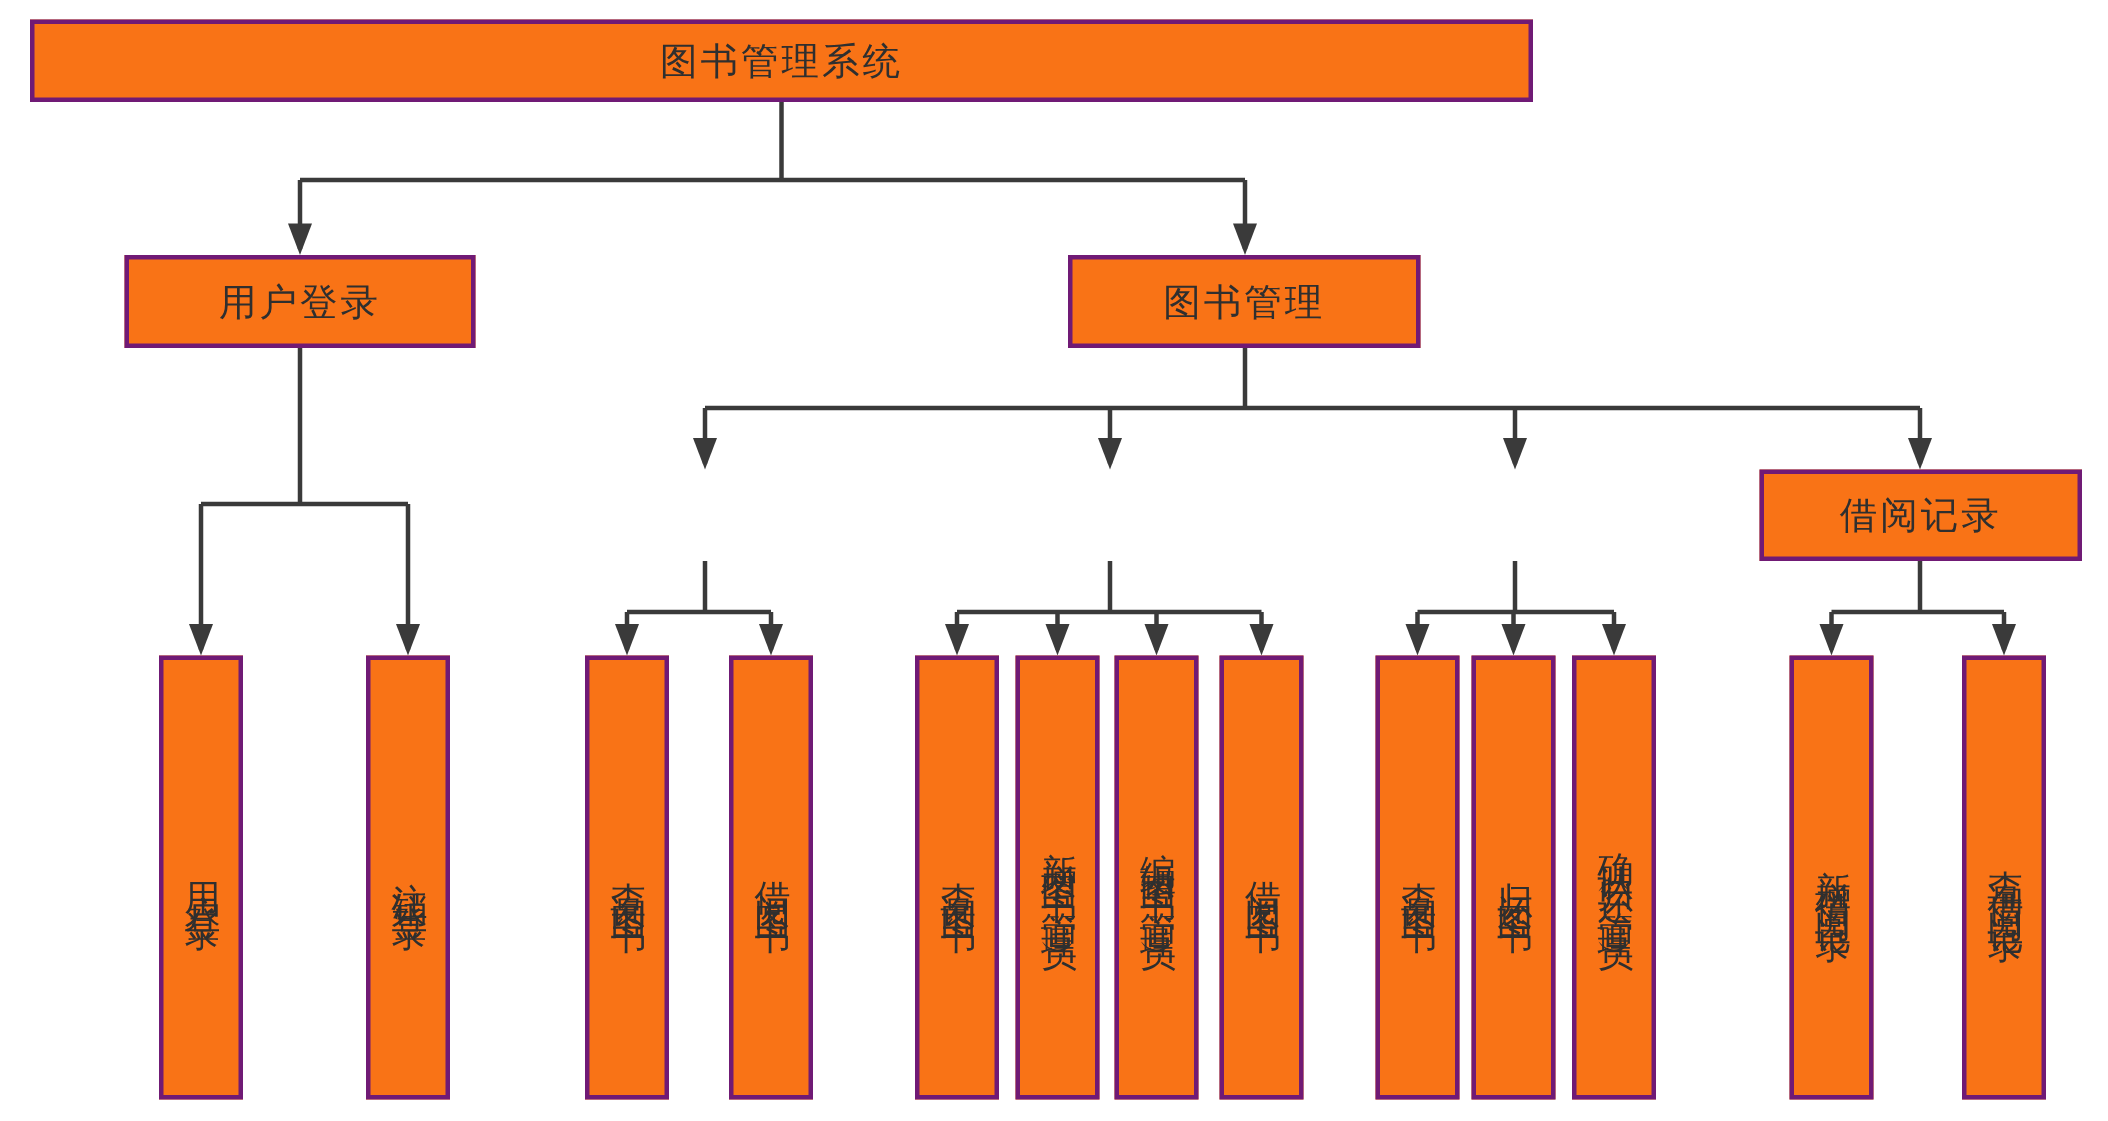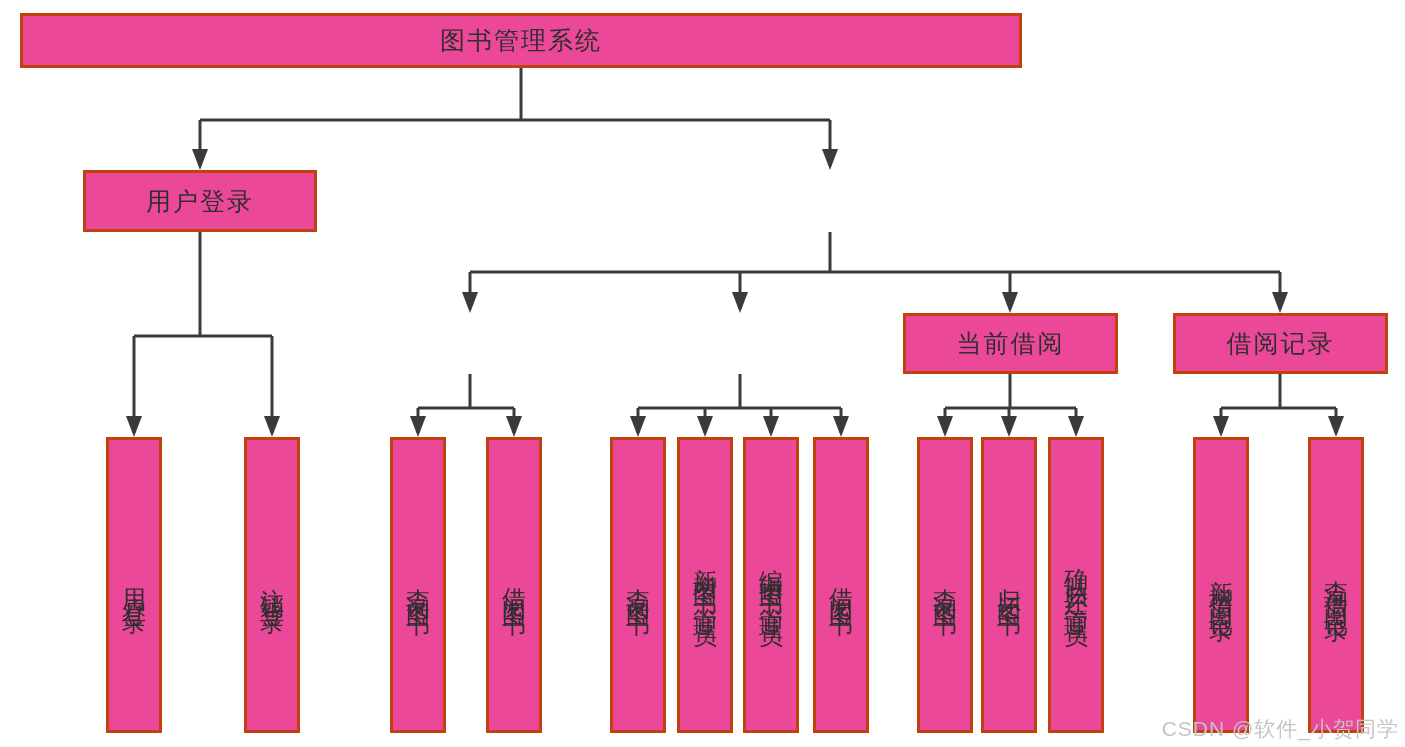--- a/index.html
+++ b/index.html
@@ -2,22 +2,22 @@
 <html><head>
 <meta charset="utf-8">
 <style>
   html,body{margin:0;padding:0;background:#ffffff;}
   .canvas{
     position:relative;width:1405px;height:747px;background:#ffffff;
     font-family:"Liberation Sans",sans-serif;color:#2f2f2f;overflow:hidden;
   }
   .wires{position:absolute;left:0;top:0;width:1405px;height:747px;}
   .box{
-    position:absolute;box-sizing:border-box;background:#ec4899;
-    border:3px solid #c2410c;display:flex;align-items:center;justify-content:center;
+    position:absolute;box-sizing:border-box;background:#f97316;
+    border:3px solid #701a75;display:flex;align-items:center;justify-content:center;
     text-align:center;
   }
   .hbox{font-size:25px;letter-spacing:2px;}
   .vbox .vlabel{
     writing-mode:vertical-rl;text-orientation:mixed;
     font-size:24px;letter-spacing:8px;line-height:1;
   }
   .watermark{
     position:absolute;right:6px;bottom:4px;z-index:5;
     font-size:21px;letter-spacing:1px;color:#c5c5c5;
@@ -103,24 +103,24 @@
     </g>
   </svg>
 
   <div class="box hbox" id="n-root">
     <span>图书管理系统</span>
   </div>
 
   <div class="box hbox" id="n-user-login">
     <span>用户登录</span>
   </div>
+  <div class="box hbox" id="n-book-mgmt">
+    <span>图书管理</span>
+  </div>
 
-  <div class="box hbox" id="n-current-borrow">
-    <span>当前借阅</span>
-  </div>
   <div class="box hbox" id="n-borrow-records">
     <span>借阅记录</span>
   </div>
 
   <div class="box vbox leaf" id="n-ul-login">
     <span class="vlabel">用户登录</span>
   </div>
   <div class="box vbox leaf" id="n-ul-logout">
     <span class="vlabel">注销登录</span>
   </div>
@@ -155,15 +155,14 @@
     <span class="vlabel">确认归还（管理员）</span>
   </div>
 
   <div class="box vbox leaf" id="n-br-add">
     <span class="vlabel">新增借阅记录</span>
   </div>
   <div class="box vbox leaf" id="n-br-query">
     <span class="vlabel">查询借阅记录</span>
   </div>
 
-  <div class="watermark">CSDN @软件_小贺同学</div>
 
 </div>
 
 </body></html>

